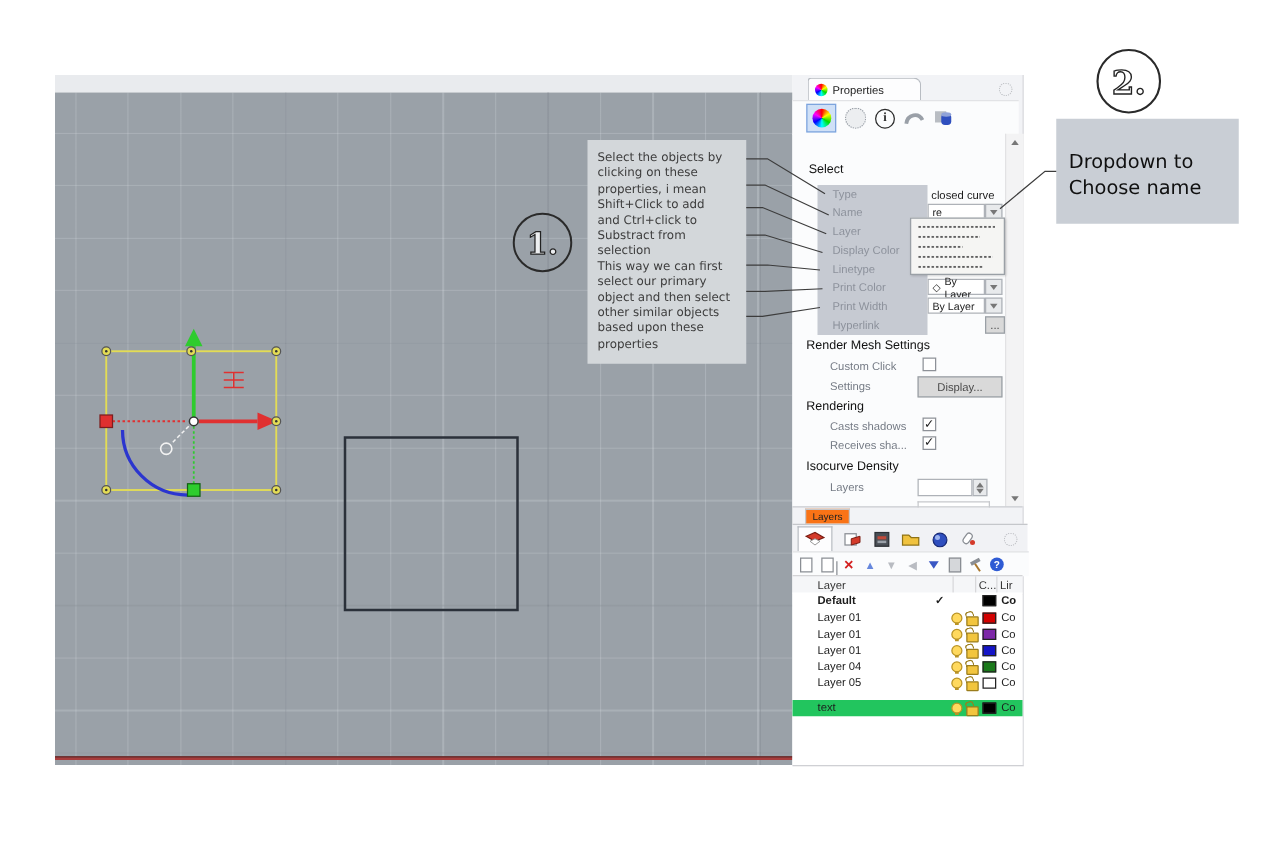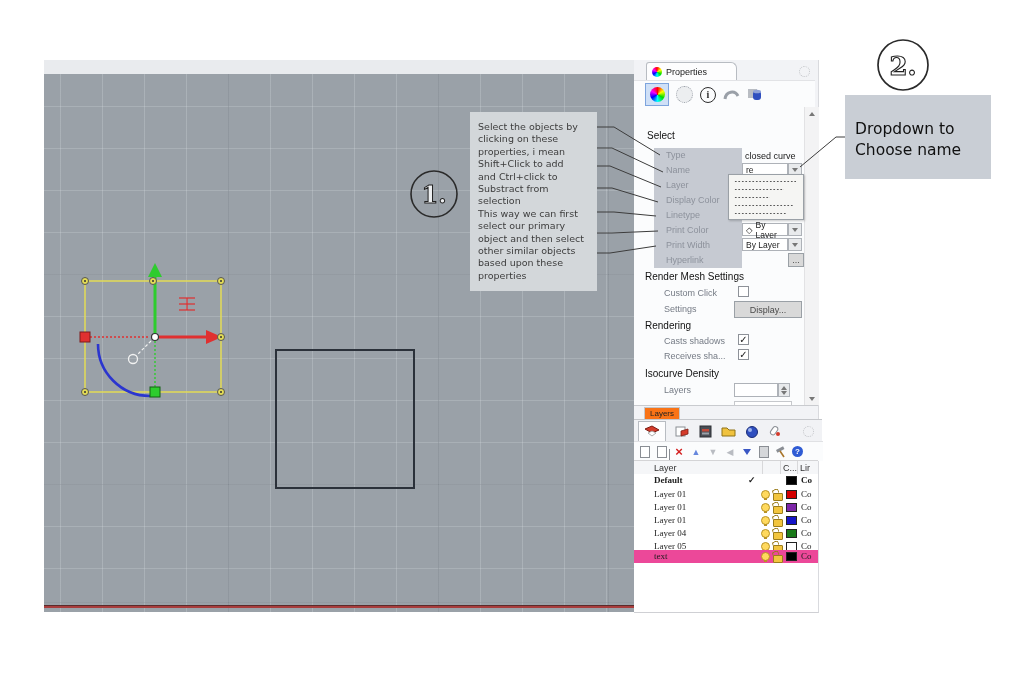--- a/index.html
+++ b/index.html
@@ -66,21 +66,21 @@
   .licon-row{left:0;top:359px;width:184px;height:22px;background:#f1f2f5;border-top:1px solid #c5c7cb;display:flex;align-items:center;gap:9px;padding-left:4px;}
   .licon-sel{width:26px;height:20px;background:#fdfdfe;border:1px solid #b8bcc2;border-bottom:none;display:flex;align-items:center;justify-content:center;}
   .ltoolbar{left:0;top:381px;width:184px;height:19px;background:#fbfcfd;display:flex;align-items:center;gap:5px;padding-left:5px;border-top:1px solid #e0e1e4;}
   .tbtn{display:flex;align-items:center;justify-content:center;width:12px;height:13px;}
   .pageic{width:8px;height:10px;background:#fff;border:1px solid #8a8e94;}
   .funnel{width:0;height:0;border-left:4px solid transparent;border-right:4px solid transparent;border-top:6px solid #3a57c4;}
   .helpic{width:11px;height:11px;border-radius:50%;background:#2f5bd4;color:#fff;font-size:8px;font-weight:bold;
     display:flex;align-items:center;justify-content:center;}
   .lheader{left:0;top:400px;width:184px;height:14px;background:#f5f6f8;border-top:1px solid #d4d4d6;border-bottom:1px solid #d4d4d6;color:#333;}
   .llist{left:0;top:414px;width:184px;height:138px;background:#fff;}
-  .lrow{position:absolute;left:0;width:184px;height:13px;font-size:9px;color:#1c1c1c;font-family:Liberation Serif, serif;}
+  .lrow{position:absolute;left:0;width:184px;height:13px;font-size:9px;color:#1c1c1c;}
   .lname{position:absolute;left:20px;top:1px;}
   .swatch{position:absolute;left:152px;top:2px;width:11px;height:9px;border:1px solid #222;box-sizing:border-box;}
   .ltype{position:absolute;left:167px;top:1px;}
   .bulb{position:absolute;left:127px;top:2px;width:7px;height:7px;border-radius:50%;background:#ffd95e;border:1px solid #b99324;}
   .bulb::after{content:"";position:absolute;left:2px;top:7px;width:3px;height:2px;background:#b99324;}
   .lock{position:absolute;left:139px;top:5px;width:8px;height:6px;background:#f2c53e;border:1px solid #9b7d1c;border-radius:1px;}
   .lock::before{content:"";position:absolute;left:-2px;top:-5px;width:5px;height:4px;border:1px solid #9b7d1c;border-bottom:none;
     border-radius:3px 3px 0 0;transform:rotate(-18deg);}
   .vline{position:absolute;top:0;width:1px;height:100%;background:#d8d8da;}
 
@@ -367,21 +367,21 @@
         <span class="swatch" style="background: rgb(26, 122, 26);"></span>
         <span class="ltype">Co</span>
       </div>
       <div class="lrow" style="top:66px">
         <span class="lname">Layer 05</span>
         <span class="bulb"></span>
         <span class="lock"></span>
         <span class="swatch" style="background: rgb(255, 255, 255);"></span>
         <span class="ltype">Co</span>
       </div>
-      <div class="lrow" style="top: 76px; background: #ec4899;">
+      <div class="lrow" style="top: 86px; background: #22c55e;">
         <span class="lname">text</span>
         <span class="bulb"></span>
         <span class="lock"></span>
         <span class="swatch" style="background: rgb(0, 0, 0);"></span>
         <span class="ltype">Co</span>
       </div>
     </div>
   </div>
 
   <div class="abs callout">Select the objects by

